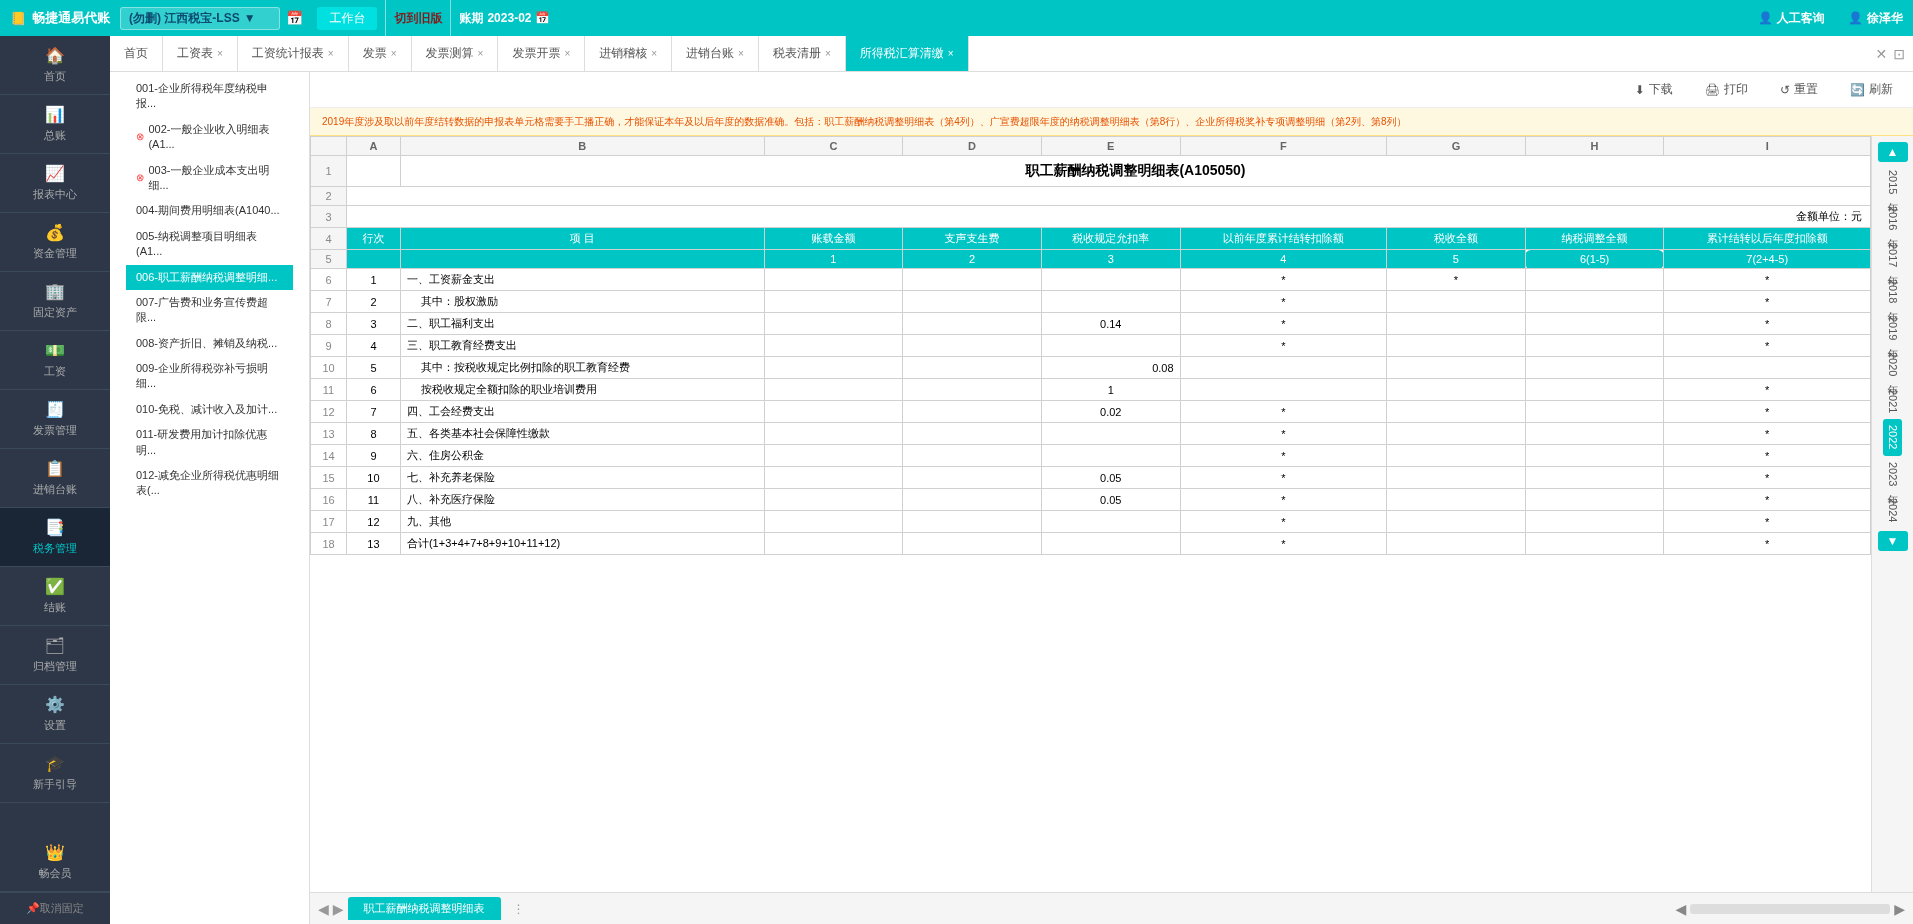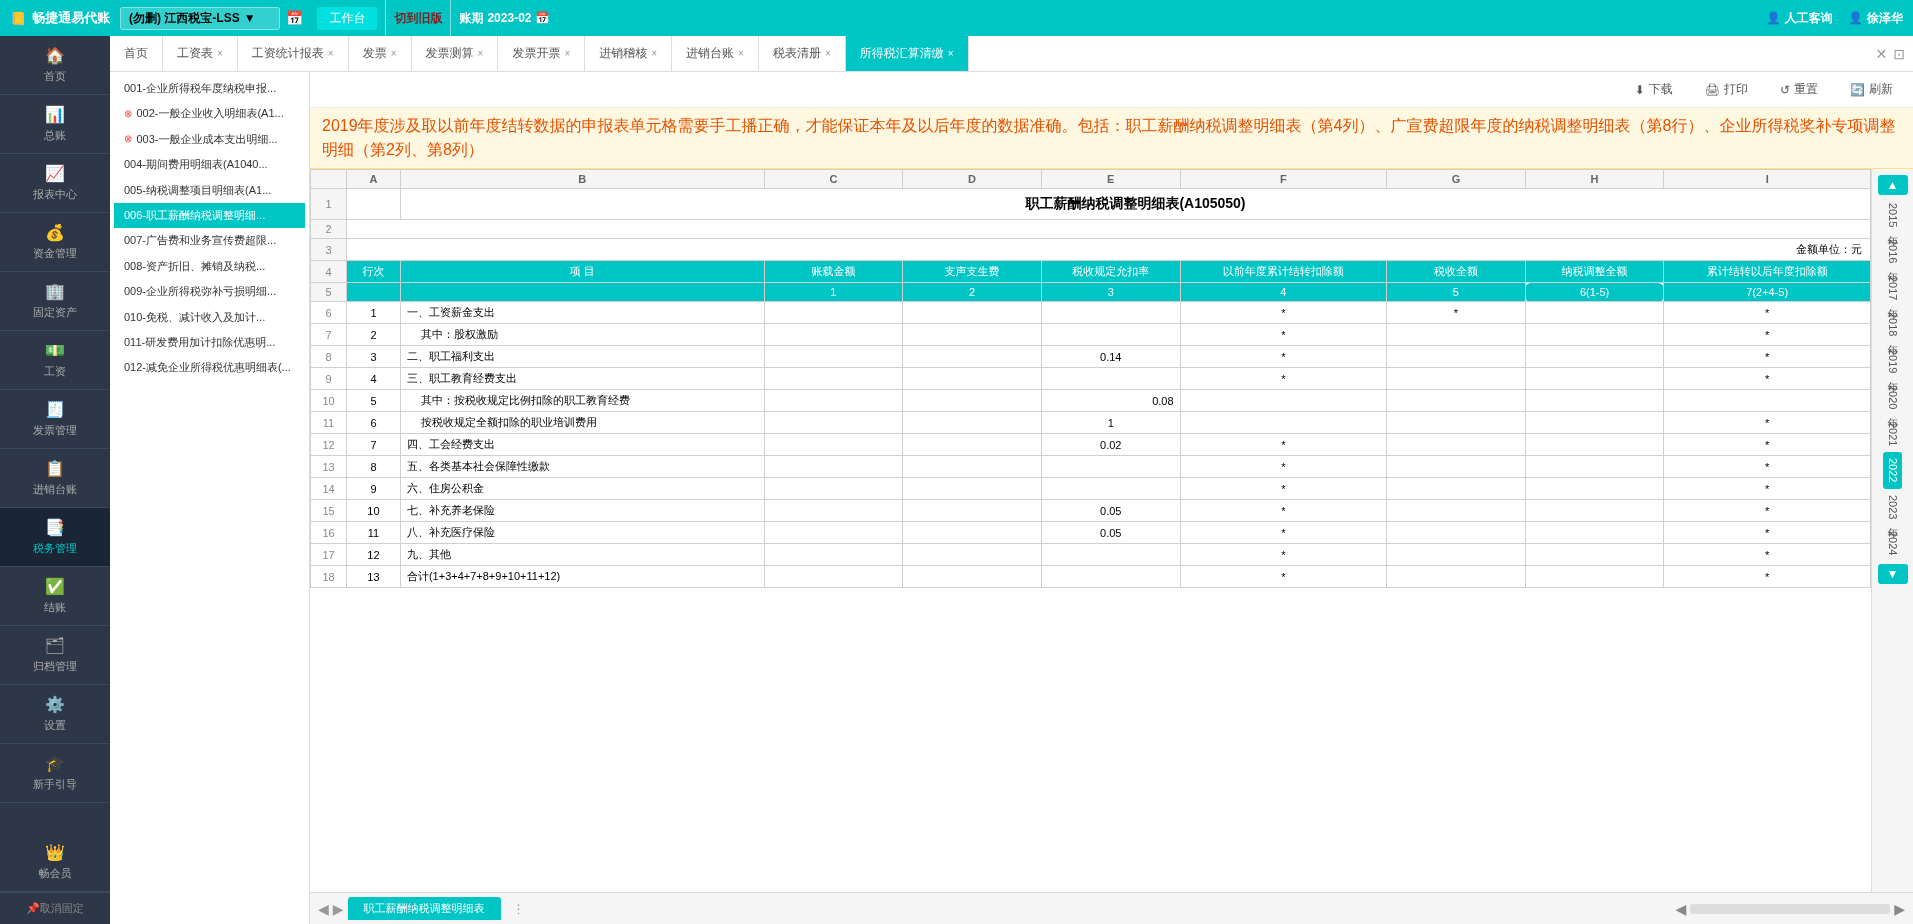--- a/index.html
+++ b/index.html
@@ -13,21 +13,21 @@
       align-items: center;
       padding: 0 10px;
       color: white;
       font-size: 13px;
       font-weight: bold;
     }
     .top-bar .logo { display: flex; align-items: center; gap: 6px; width: 110px; }
     .top-bar .company-select {
       background: rgba(255,255,255,0.2);
       border: 1px solid rgba(255,255,255,0.4);
-      color: #000000;
+      color: #0c4a6e;
       border-radius: 3px;
       padding: 2px 8px;
       font-size: 12px;
       display: flex; align-items: center; gap: 4px;
       cursor: pointer;
       min-width: 160px;
     }
     .top-bar .workspace-btn {
       background: #00e0e0;
       border: none;
@@ -42,21 +42,21 @@
       background: transparent;
       border: 1px solid rgba(255,255,255,0.5);
       border-radius: 3px;
       color: #7f1d1d;
       padding: 18px 8px;
       font-size: 12px;
       cursor: pointer;
       font-weight: bold;
     }
     .top-bar .period { color: white; font-size: 12px; margin: 0 8px; display: flex; align-items: center; gap: 4px; }
-    .top-bar .right-actions { margin-left: auto; display: flex; align-items: center; gap: 16px; color: white; font-size: 12px; }
+    .top-bar .right-actions { margin-left: auto; display: flex; align-items: center; gap: 24px; color: white; font-size: 12px; }
 
     
     .main-layout { display: flex; height: calc(924px - 36px); }
 
     
     .sidebar {
       width: 110px;
       background: #2d3748;
       color: #ccc;
       display: flex;
@@ -113,21 +113,21 @@
     
     .sub-content { flex: 1; display: flex; overflow: hidden; }
 
     
     .tree-panel {
       width: 200px;
       background: #fff;
       border-right: 1px solid #ddd;
       overflow-y: auto;
       flex-shrink: 0;
-      padding: 4px 4px;
+      padding: 4px 16px;
     }
     .tree-item {
       padding: 5px 10px;
       font-size: 11px;
       color: #333;
       cursor: pointer;
       display: flex; align-items: center; gap: 4px;
       line-height: 1.4;
     }
     .tree-item.active { background: #00c5c5; color: white; }
@@ -158,21 +158,21 @@
       font-size: 12px; color: #555; cursor: pointer;
       padding: 3px 8px;
       border-radius: 3px;
     }
 
     
     .warning-banner {
       background: #fff8e1;
       border-bottom: 1px solid #ffe082;
       padding: 6px 12px;
-      font-size: 16px;
+      font-size: 10px;
       color: #e65100;
       line-height: 1.5;
       flex-shrink: 0;
     }
 
     
     .sheet-wrapper {
       flex: 1;
       overflow: auto;
       position: relative;

